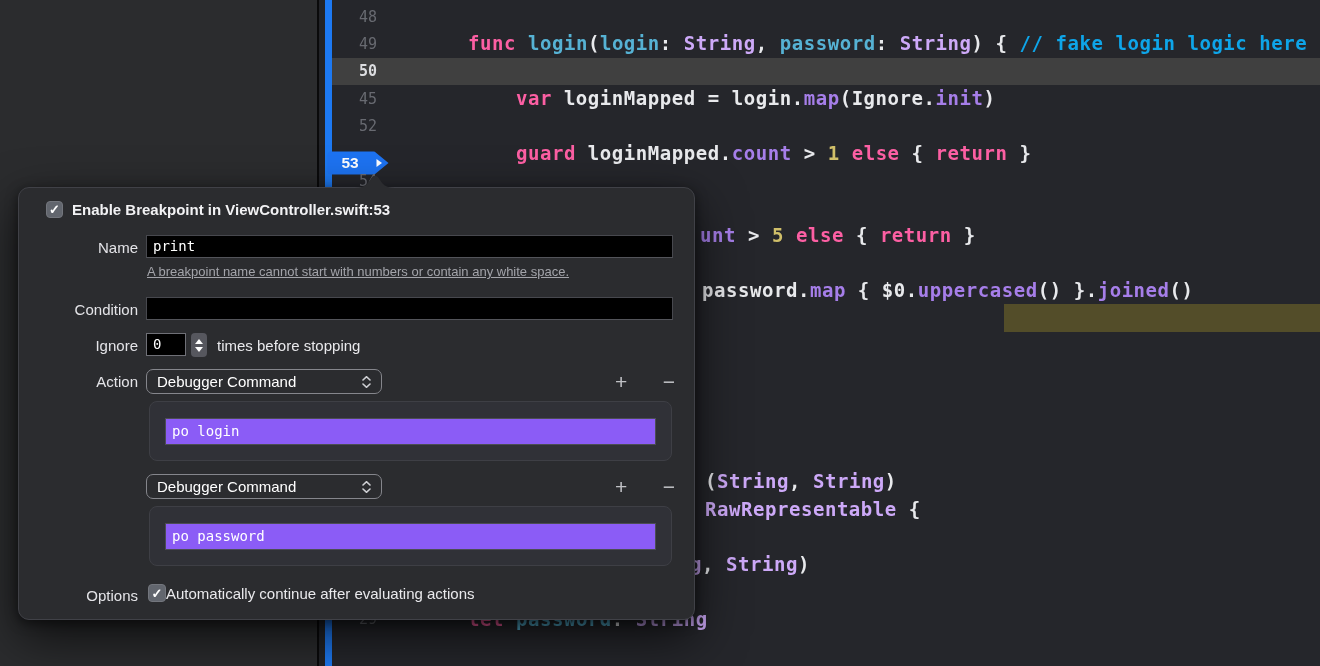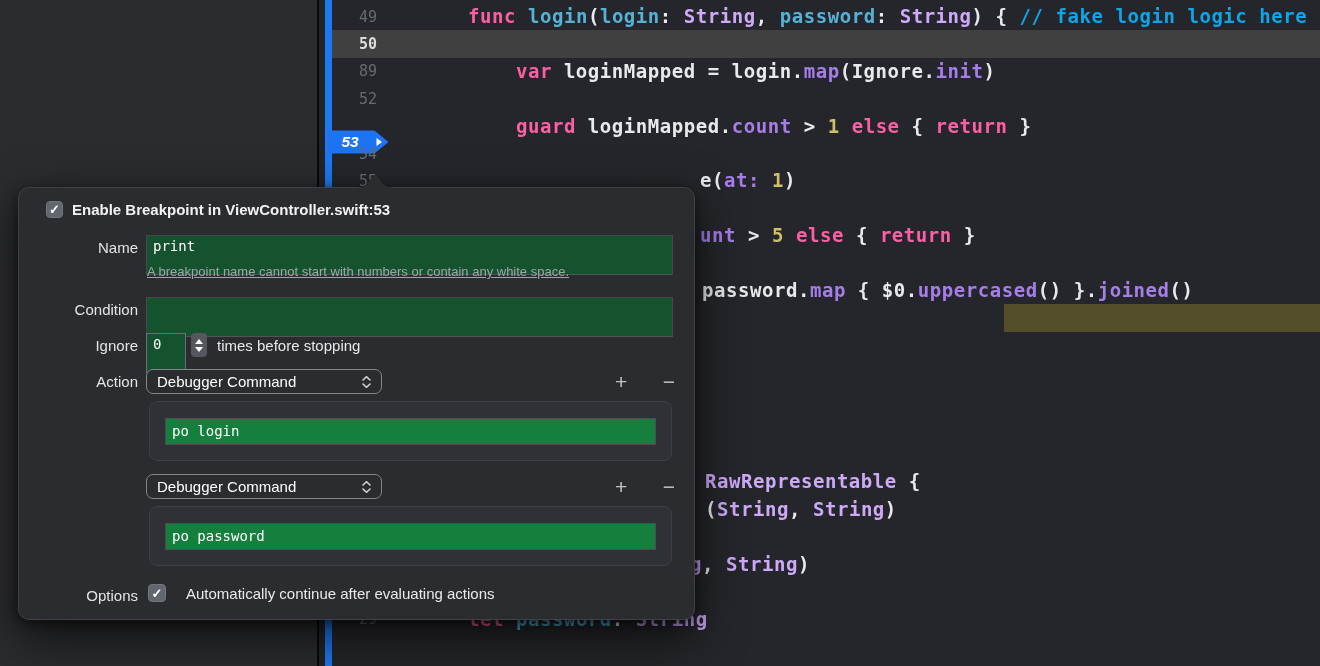--- a/index.html
+++ b/index.html
@@ -26,38 +26,38 @@
   .code.frag { position:absolute; top:50%; transform:translateY(-50%); padding:0; }
   .s-k { color:#fc5fa3; font-weight:700; }
   .s-c { color:#56b2d4;margin-top:44px; }
   .s-t { color:#cda9f8; }
   .s-m { color:#a67ee9; }
   .s-y { color:#d0bf69; }
   .s-g { color:#0ea5e9; }
   .s-p { color:#e8e9ec; }
 
   
-  .bp-badge { position:absolute; left:-5px; top:17px; width:63px; height:19px;font-style:italic; }
+  .bp-badge { position:absolute; left:-5px; top:11px; width:63px; height:19px; }
   .bp-badge .bp-num { position:absolute; left:0; top:0; width:46px; height:24px; text-align:center;
           line-height:24px; color:#fff; font-size:15.5px; font-weight:700;
           font-family:"Liberation Sans", sans-serif; }
 
   
   .warn-band { position:absolute; left:672px; top:304px; width:550px; height:28px; background:#534d29; }
 
   
   .popover { position:absolute; left:18px; top:187px; width:677px; height:433px; background:#2b2c2f;
              border:1px solid #404147; border-radius:11px; z-index:10;
              box-shadow:0 18px 50px rgba(0,0,0,.65), 0 3px 12px rgba(0,0,0,.5); }
   .pop-arrow { position:absolute; left:336px; top:-15px; width:40px; height:15px; }
   .prow { position:absolute; }
   .flabel { position:absolute; width:119px; text-align:right; color:#e4e4e8; font-size:15px; }
-  .field { position:absolute; background:#14532d; border:1px solid #47484e; border-bottom-color:#53545a;
+  .field { position:absolute; background:#000000; border:1px solid #47484e; border-bottom-color:#53545a;
            color:#fff; font-family:"DejaVu Sans Mono", monospace; font-size:14px; padding:2px 6px 0;
-           height:40px; }
+           height:23px; }
   .check { width:17px; height:17px; border-radius:4px; background:#62666e; border:1px solid #73767d;
            display:inline-flex; align-items:center; justify-content:center; color:#fff;
            font-size:13px; font-weight:700; line-height:1; }
   .enable-label { color:#f2f2f4; font-size:15px; font-weight:700; margin-left:9px; }
   .helper { position:absolute; color:#a3a4aa; font-size:13px;text-decoration:underline; }
   .ui-text { color:#e9e9ec; font-size:15px; }
   .stepper { position:absolute; width:16px; height:24px; background:#56575e; border-radius:4px;
              display:flex; flex-direction:column; align-items:center; justify-content:center; gap:3px; }
   .tri-up { width:0; height:0; border-left:4px solid transparent; border-right:4px solid transparent;
             border-bottom:5px solid #fff; }
@@ -66,66 +66,66 @@
   .select { position:absolute; width:236px; height:25px; border:1px solid #85868c; border-radius:7px;
             background:#2b2c2f; color:#fff; font-size:15px; display:flex; align-items:center;
             padding:0 10px; }
   .select .sel-label { flex:1; }
   .sel-chevrons { display:flex; flex-direction:column; gap:2px; align-items:center; }
   .pm { position:absolute; width:60px; display:flex; justify-content:space-between;
         color:#c0c1c5; font-size:21px; font-weight:400; line-height:25px; }
   .pm span { cursor:default; }
   .groupbox { position:absolute; left:130px; width:523px; height:60px; background:#303137;
               border:1px solid #3e3f45; border-radius:8px; }
-  .groupbox .field { left:15px; right:15px; top:16px; width:auto; height:27px; background:#15803d;
+  .groupbox .field { left:15px; right:15px; top:16px; width:auto; height:27px; background:#8b5cf6;
                      border-color:#4c4d54; padding-top:4px; }
 </style>
 </head>
 <body>
 
 <div class="sidebar"></div>
 <div class="divider"></div>
 <div class="edge-strip"></div>
 <div class="ribbon"></div>
 
 <div class="editor">
   <div class="rows">
       <div class="code-row">
+        <span class="gutter">48</span>
+        <span class="code"></span>
+      </div>
+      <div class="code-row">
         <span class="gutter">49</span>
         <span class="code">    <span class="s-k">func</span><span class="s-p"> </span><span class="s-c">login</span><span class="s-p">(</span><span class="s-c">login</span><span class="s-p">: </span><span class="s-t">String</span><span class="s-p">, </span><span class="s-c">password</span><span class="s-p">: </span><span class="s-t">String</span><span class="s-p">) { </span><span class="s-g">// fake login logic here</span></span>
       </div>
       <div class="code-row hl">
         <span class="gutter">50</span>
         <span class="code"></span>
       </div>
       <div class="code-row">
-        <span class="gutter">89</span>
+        <span class="gutter">45</span>
         <span class="code">        <span class="s-k">var</span><span class="s-p"> loginMapped = login.</span><span class="s-m">map</span><span class="s-p">(Ignore.</span><span class="s-m">init</span><span class="s-p">)</span></span>
       </div>
       <div class="code-row">
         <span class="gutter">52</span>
         <span class="code"></span>
       </div>
       <div class="code-row">
         <span class="gutter"></span>
         <div class="bp-badge"><svg width="63" height="24" viewBox="0 0 63 24">
             <path d="M4 0.5 H46.5 a3.2 3.2 0 0 1 2.5 1.2 L61.5 12 L49 22.3 a3.2 3.2 0 0 1 -2.5 1.2 H4 a3.5 3.5 0 0 1 -3.5 -3.5 V4 a3.5 3.5 0 0 1 3.5 -3.5 Z" fill="#1d73f2"></path>
             <path d="M49.5 8 L55 12 L49.5 16 Z" fill="#ffffff"></path>
           </svg><span class="bp-num">53</span></div>
         <span class="code">        <span class="s-k">guard</span><span class="s-p"> loginMapped.</span><span class="s-m">count</span><span class="s-p"> &gt; </span><span class="s-y">1</span><span class="s-p"> </span><span class="s-k">else</span><span class="s-p"> { </span><span class="s-k">return</span><span class="s-p"> }</span></span>
       </div>
       <div class="code-row">
         <span class="gutter">54</span>
         <span class="code"></span>
       </div>
       <div class="code-row">
-        <span class="gutter">55</span>
-        <span class="code frag" style="left: 368px;"><span class="s-p">e(</span><span class="s-m">at:</span><span class="s-p"> </span><span class="s-y">1</span><span class="s-p">)</span></span>
-      </div>
-      <div class="code-row">
         <span class="gutter">56</span>
         <span class="code"></span>
       </div>
       <div class="code-row">
         <span class="gutter">57</span>
         <span class="code frag" style="left: 368px;"><span class="s-m">unt</span><span class="s-p"> &gt; </span><span class="s-y">5</span><span class="s-p"> </span><span class="s-k">else</span><span class="s-p"> { </span><span class="s-k">return</span><span class="s-p"> }</span></span>
       </div>
       <div class="code-row">
         <span class="gutter">58</span>
         <span class="code"></span>
@@ -151,26 +151,26 @@
       </div>
       <div class="code-row">
         <span class="gutter">64</span>
         <span class="code"></span>
       </div>
       <div class="code-row">
         <span class="gutter">65</span>
         <span class="code"></span>
       </div>
       <div class="code-row">
+        <span class="gutter">67</span>
+        <span class="code frag" style="left: 373px;"><span class="s-p">(</span><span class="s-t">String</span><span class="s-p">, </span><span class="s-t">String</span><span class="s-p">)</span></span>
+      </div>
+      <div class="code-row">
         <span class="gutter">66</span>
         <span class="code frag" style="left: 373px;"><span class="s-t">RawRepresentable</span><span class="s-p"> {</span></span>
-      </div>
-      <div class="code-row">
-        <span class="gutter">67</span>
-        <span class="code frag" style="left: 373px;"><span class="s-p">(</span><span class="s-t">String</span><span class="s-p">, </span><span class="s-t">String</span><span class="s-p">)</span></span>
       </div>
       <div class="code-row">
         <span class="gutter">68</span>
         <span class="code"></span>
       </div>
       <div class="code-row">
         <span class="gutter">69</span>
         <span class="code frag" style="left: 358px;"><span class="s-t">g</span><span class="s-p">, </span><span class="s-t">String</span><span class="s-p">)</span></span>
       </div>
       <div class="code-row">
@@ -250,15 +250,15 @@
     <span>−</span>
   </div>
 
   <div class="groupbox" style="top:318px;">
     <div class="field">po password</div>
   </div>
 
   <div class="flabel" style="top:399px;">Options</div>
   <div class="prow" style="left:129px; top:396px; display:flex; align-items:center;">
     <span class="check" style="width:18px;height:18px;">✓</span>
-    <span class="ui-text" style="margin-left:20px;">Automatically continue after evaluating actions</span>
+    <span class="ui-text" style="margin-left:0;">Automatically continue after evaluating actions</span>
   </div>
 </div>
 
 </body></html>

